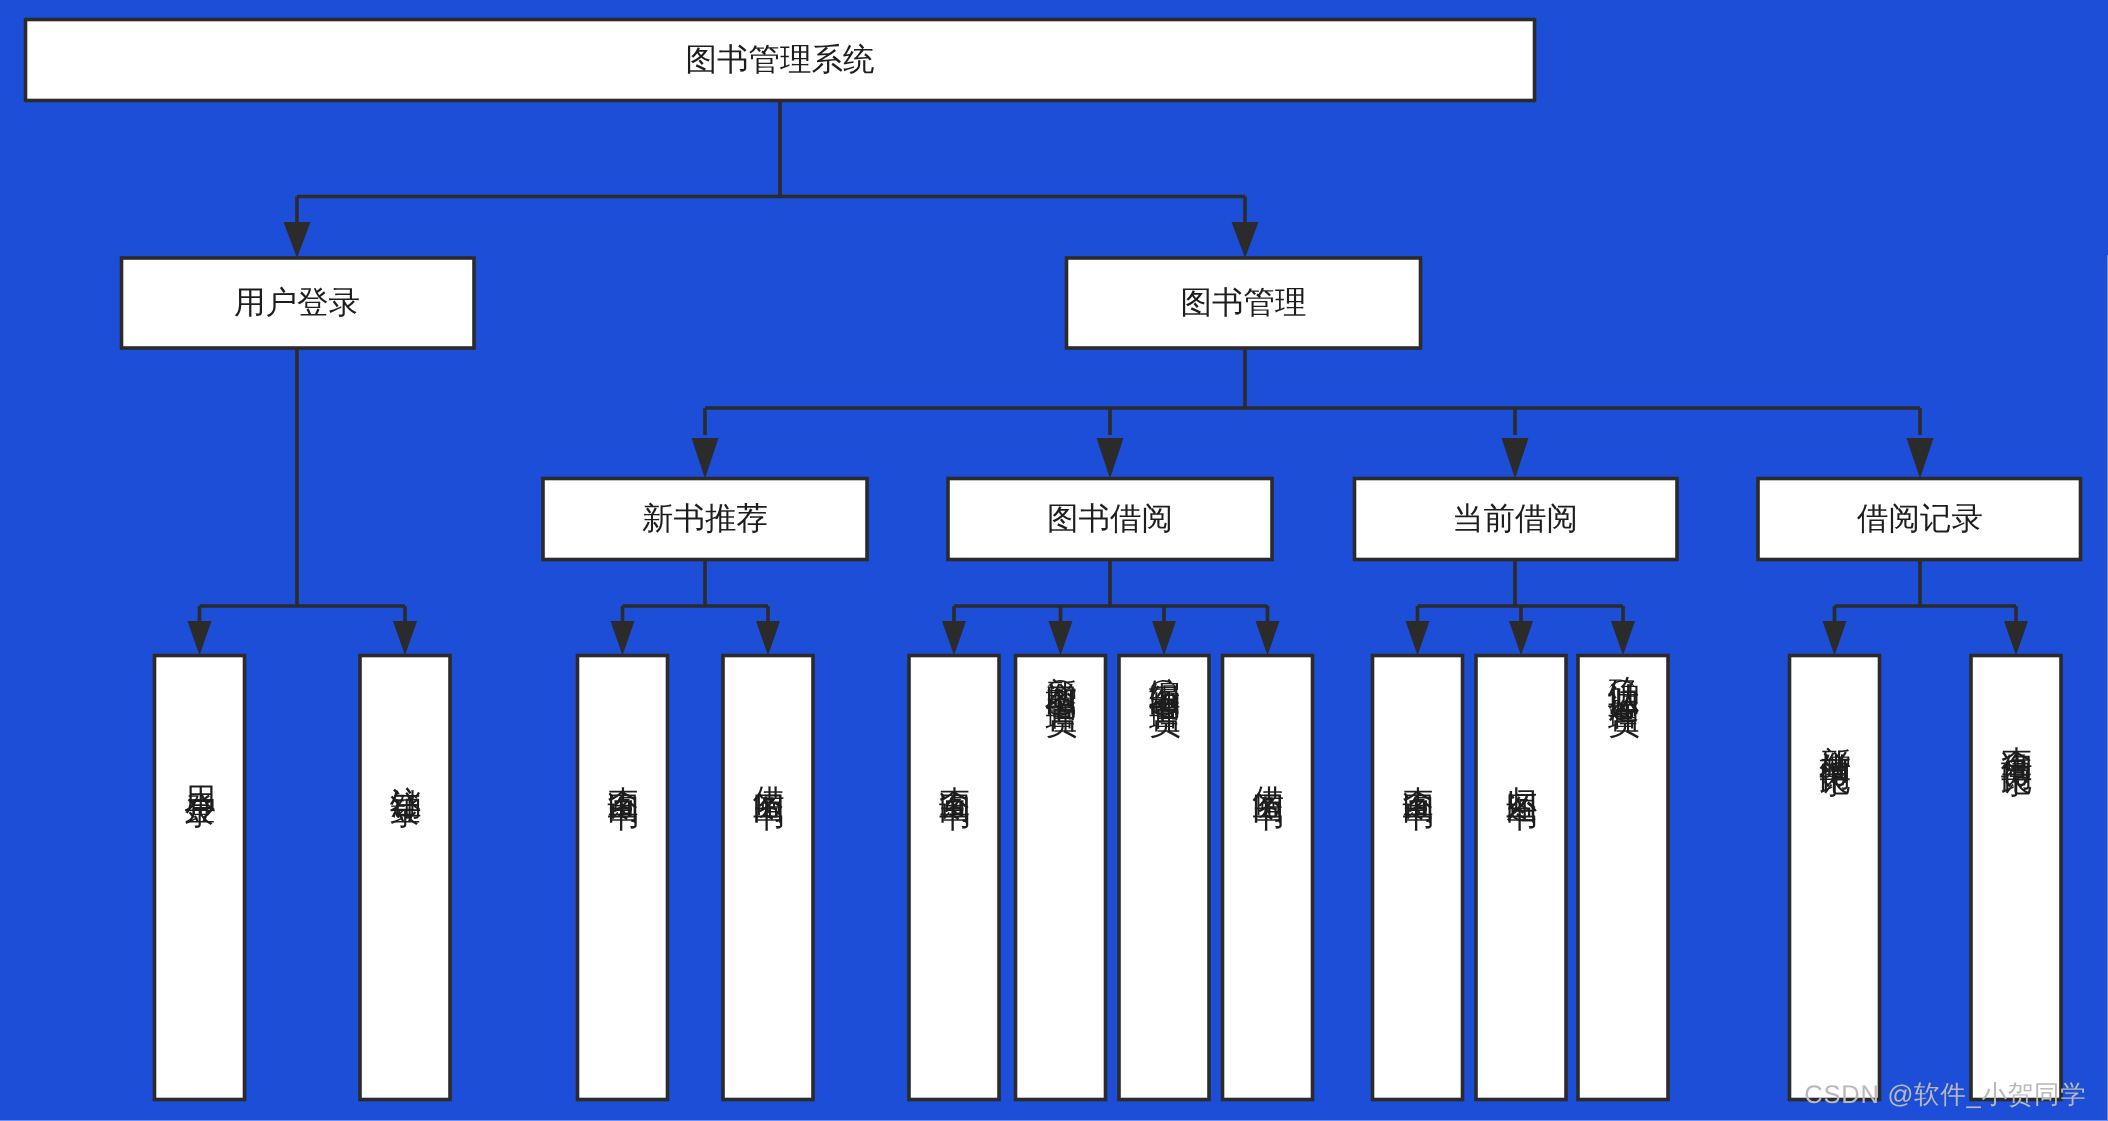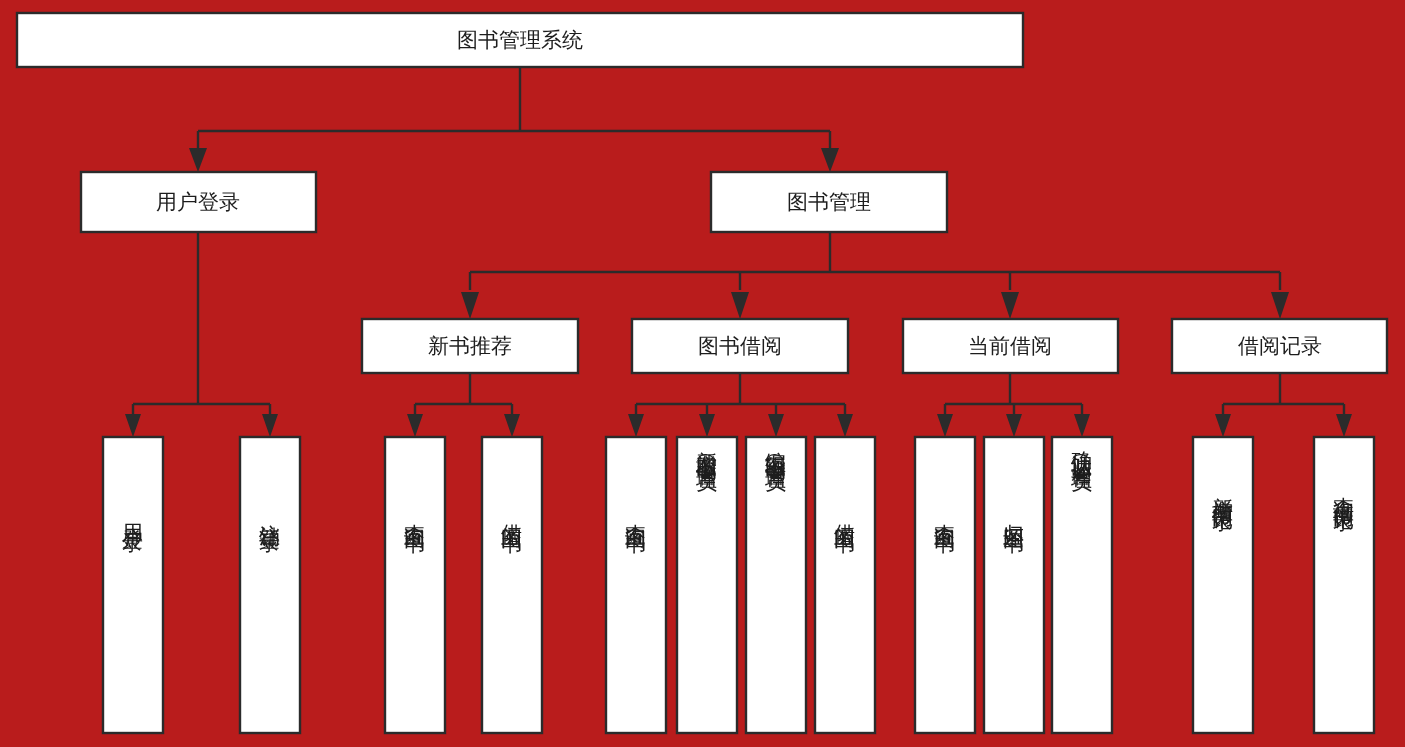--- a/index.html
+++ b/index.html
@@ -10,21 +10,21 @@
   body {
     width: 1405px;
     height: 747px;
     font-family: "Liberation Sans", "DejaVu Sans", sans-serif;
     overflow: hidden;
   }
   #diagram-root {
     position: relative;
     width: 1405px;
     height: 747px;
-    background: #b91c1c;
+    background: #1d4ed8;
   }
   svg.flow {
     position: absolute;
     left: 0;
     top: 0;
     width: 1405px;
     height: 747px;
     display: block;
   }
   .node-rect {
@@ -236,14 +236,15 @@
       <rect class="node-rect" x="1193" y="437" width="60" height="296"></rect>
       <text class="node-label-vertical" x="1223" y="489">新增借阅记录</text>
     </g>
     <g>
       <rect class="node-rect" x="1314" y="437" width="60" height="296"></rect>
       <text class="node-label-vertical" x="1344" y="489">查询借阅记录</text>
     </g>
 
   </svg>
 
+  <div class="watermark">CSDN @软件_小贺同学</div>
 
 </div>
 
 </body></html>

